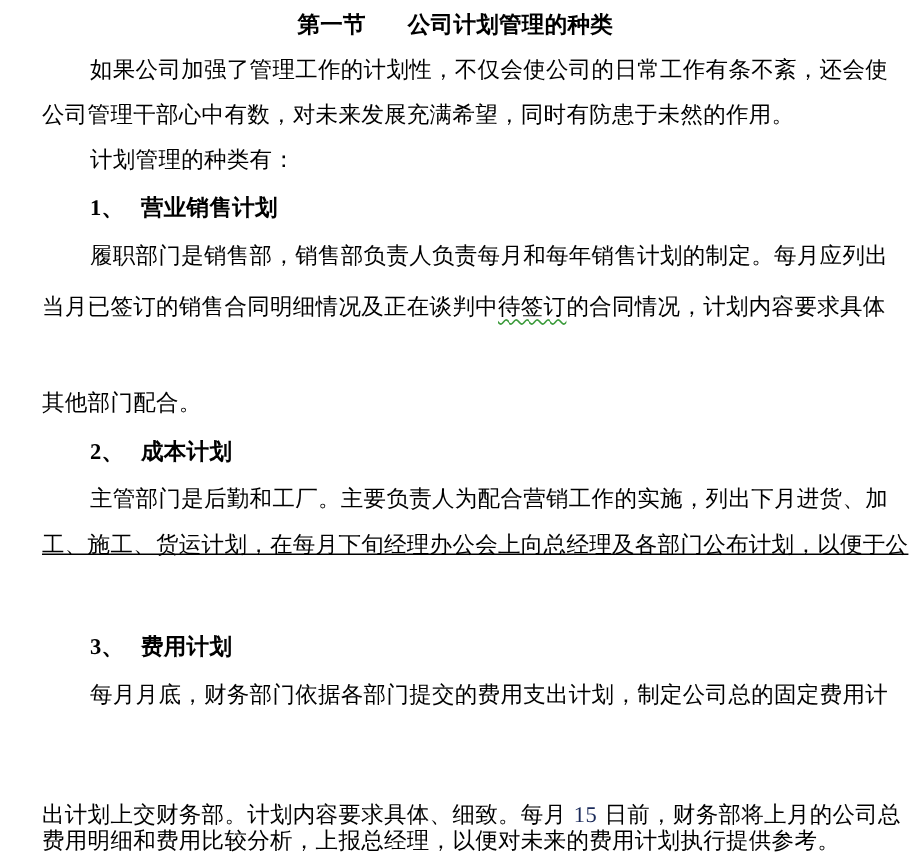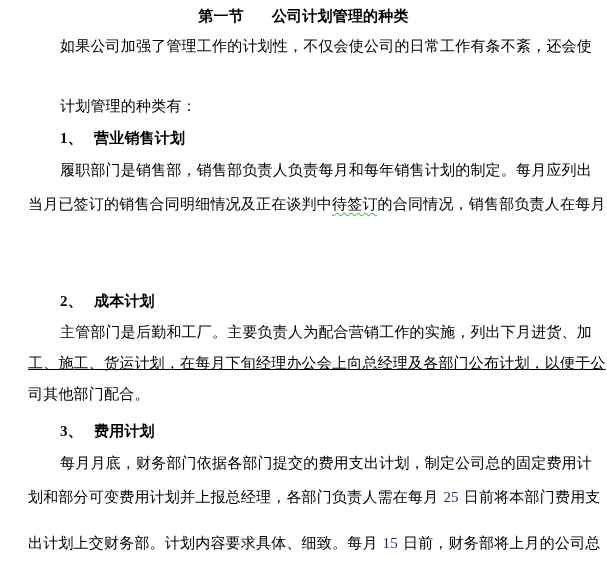--- a/index.html
+++ b/index.html
@@ -19,41 +19,40 @@
 </head>
 <body>
 
 <div class="page">
 
   <div class="line title" style="top:6px;">
     <span>第一节</span><span class="gap"></span><span>公司计划管理的种类</span>
   </div>
 
   <div class="line indent" style="top:36px;">如果公司加强了管理工作的计划性，不仅会使公司的日常工作有条不紊，还会使</div>
+  <div class="line" style="top:66px;">公司管理干部心中有数，对未来发展充满希望，同时有防患于未然的作用。</div>
   <div class="line indent" style="top:96px;">计划管理的种类有：</div>
 
   <div class="line heading" style="top:128px;">
     <span class="num">1、</span><span>营业销售计划</span>
   </div>
   <div class="line indent" style="top:160px;">履职部门是销售部，销售部负责人负责每月和每年销售计划的制定。每月应列出</div>
   <div class="line" style="top:194px;">
-    <span>当月已签订的销售合同明细情况及正在谈判中</span><span class="wavy">待签订</span><span>的合同情况，销售部负责人在每月</span>
+    <span>当月已签订的销售合同明细情况及正在谈判中</span><span class="wavy">待签订</span><span>的合同情况，计划内容要求具体</span>
   </div>
+  <div class="line" style="top:258px;">其他部门配合。</div>
 
   <div class="line heading" style="top:291px;">
     <span class="num">2、</span><span>成本计划</span>
   </div>
   <div class="line indent" style="top:322px;">主管部门是后勤和工厂。主要负责人为配合营销工作的实施，列出下月进货、加</div>
   <div class="line" style="top:353px;text-decoration:underline;">工、施工、货运计划，在每月下旬经理办公会上向总经理及各部门公布计划，以便于公</div>
-  <div class="line" style="top:384px;">司其他部门配合。</div>
 
   <div class="line heading" style="top:421px;">
     <span class="num">3、</span><span>费用计划</span>
   </div>
   <div class="line indent" style="top:453px;">每月月底，财务部门依据各部门提交的费用支出计划，制定公司总的固定费用计</div>
-  <div class="line" style="top:487px;">
-    <span>划和部分可变费用计划并上报总经理，各部门负责人需在每月 </span><span class="digits">25</span><span> 日前将本部门费用支</span>
-  </div>
   <div class="line" style="top:533px;">
     <span>出计划上交财务部。计划内容要求具体、细致。每月 </span><span class="digits">15</span><span> 日前，财务部将上月的公司总</span>
   </div>
+  <div class="line" style="top:550px;">费用明细和费用比较分析，上报总经理，以便对未来的费用计划执行提供参考。</div>
 
 </div>
 
 </body></html>

